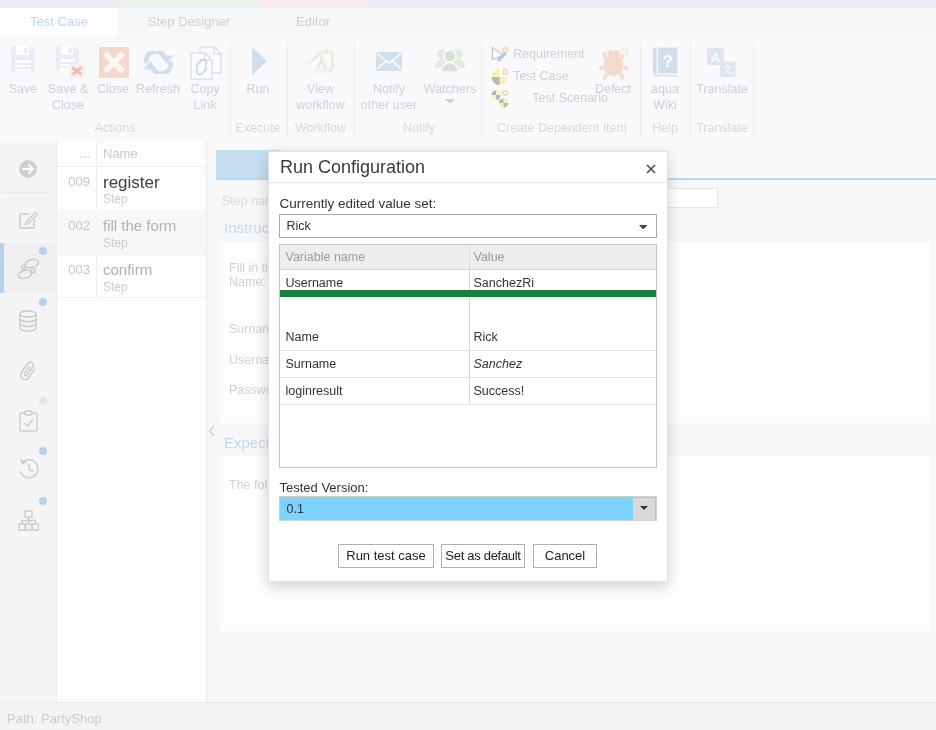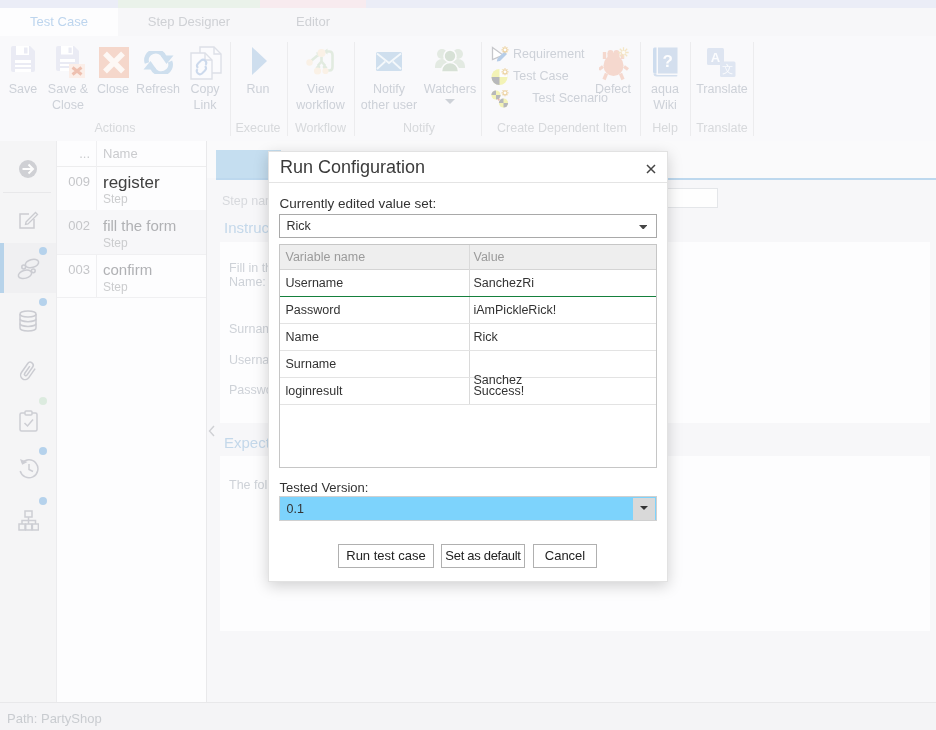--- a/index.html
+++ b/index.html
@@ -344,35 +344,31 @@
       <svg class="m-abs" style="right:9px;top:9.5px;" width="8.5" height="4.6" viewBox="0 0 8.5 4.6">
           <path d="M0 0 H8.5 L4.25 4.6 Z" fill="#464646"></path>
         </svg>
     </div>
     <div class="m-abs" style="left:10px;top:92px;width:378px;height:224px;border:1px solid #c6c6c6;box-sizing:border-box;background:#fff;">
       <div class="m-abs" style="left:0;top:0;width:376px;height:25px;background:#eeeeee;border-bottom:1px solid #d4d4d4;box-sizing:border-box;">
         <span class="m-abs" style="left:5.5px;top:5px;font-size:12.5px;color:#9b9b9b;">Variable name</span>
         <span class="m-abs" style="left:193.5px;top:5px;font-size:12.5px;color:#9b9b9b;">Value</span>
       </div>
       <div class="m-abs" style="left:189px;top:0;width:1px;height:160px;background:#dadada;"></div>
-      <div class="m-abs" style="left:0;top:25px;width:376px;height:27px;border-bottom:1px solid #15803d;box-sizing:border-box;">
+      <div class="m-abs" style="left:0;top:25px;width:376px;height:27px;border-bottom:7px solid #15803d;box-sizing:border-box;">
         <span class="m-abs" style="left:5.5px;top:6px;font-size:12.5px;color:#333;">Username</span>
         <span class="m-abs" style="left:193.5px;top:6px;font-size:12.5px;color:#333;">SanchezRi</span>
-      </div>
-      <div class="m-abs" style="left:0;top:52px;width:376px;height:27px;border-bottom:1px solid #e3e3e3;box-sizing:border-box;">
-        <span class="m-abs" style="left:5.5px;top:6px;font-size:12.5px;color:#333;">Password</span>
-        <span class="m-abs" style="left:193.5px;top:6px;font-size:12.5px;color:#333;">iAmPickleRick!</span>
       </div>
       <div class="m-abs" style="left:0;top:79px;width:376px;height:27px;border-bottom:1px solid #e3e3e3;box-sizing:border-box;">
         <span class="m-abs" style="left:5.5px;top:6px;font-size:12.5px;color:#333;">Name</span>
         <span class="m-abs" style="left:193.5px;top:6px;font-size:12.5px;color:#333;">Rick</span>
       </div>
       <div class="m-abs" style="left:0;top:106px;width:376px;height:27px;border-bottom:1px solid #e3e3e3;box-sizing:border-box;">
         <span class="m-abs" style="left:5.5px;top:6px;font-size:12.5px;color:#333;">Surname</span>
-        <span class="m-abs" style="left:193.5px;top:22px;font-size:12.5px;color:#333;">Sanchez</span>
+        <span class="m-abs" style="left:193.5px;top:6px;font-size:12.5px;color:#333;font-style:italic;">Sanchez</span>
       </div>
       <div class="m-abs" style="left:0;top:133px;width:376px;height:27px;border-bottom:1px solid #e3e3e3;box-sizing:border-box;">
         <span class="m-abs" style="left:5.5px;top:6px;font-size:12.5px;color:#333;">loginresult</span>
         <span class="m-abs" style="left:193.5px;top:6px;font-size:12.5px;color:#333;">Success!</span>
       </div>
     </div>
     <div class="m-abs" style="left:10.5px;top:328px;font-size:13px;color:#333;">Tested Version:</div>
     <div class="m-abs" style="left:10px;top:344px;width:378px;height:25px;border:1px solid #d0d0d0;box-sizing:border-box;background:#7dd3fc;">
       <span class="m-abs" style="left:6.5px;top:5px;font-size:12.5px;color:#333;">0.1</span>
       <div class="m-abs" style="right:1px;top:1px;width:22px;height:21.5px;background:#d9d9d9;">

